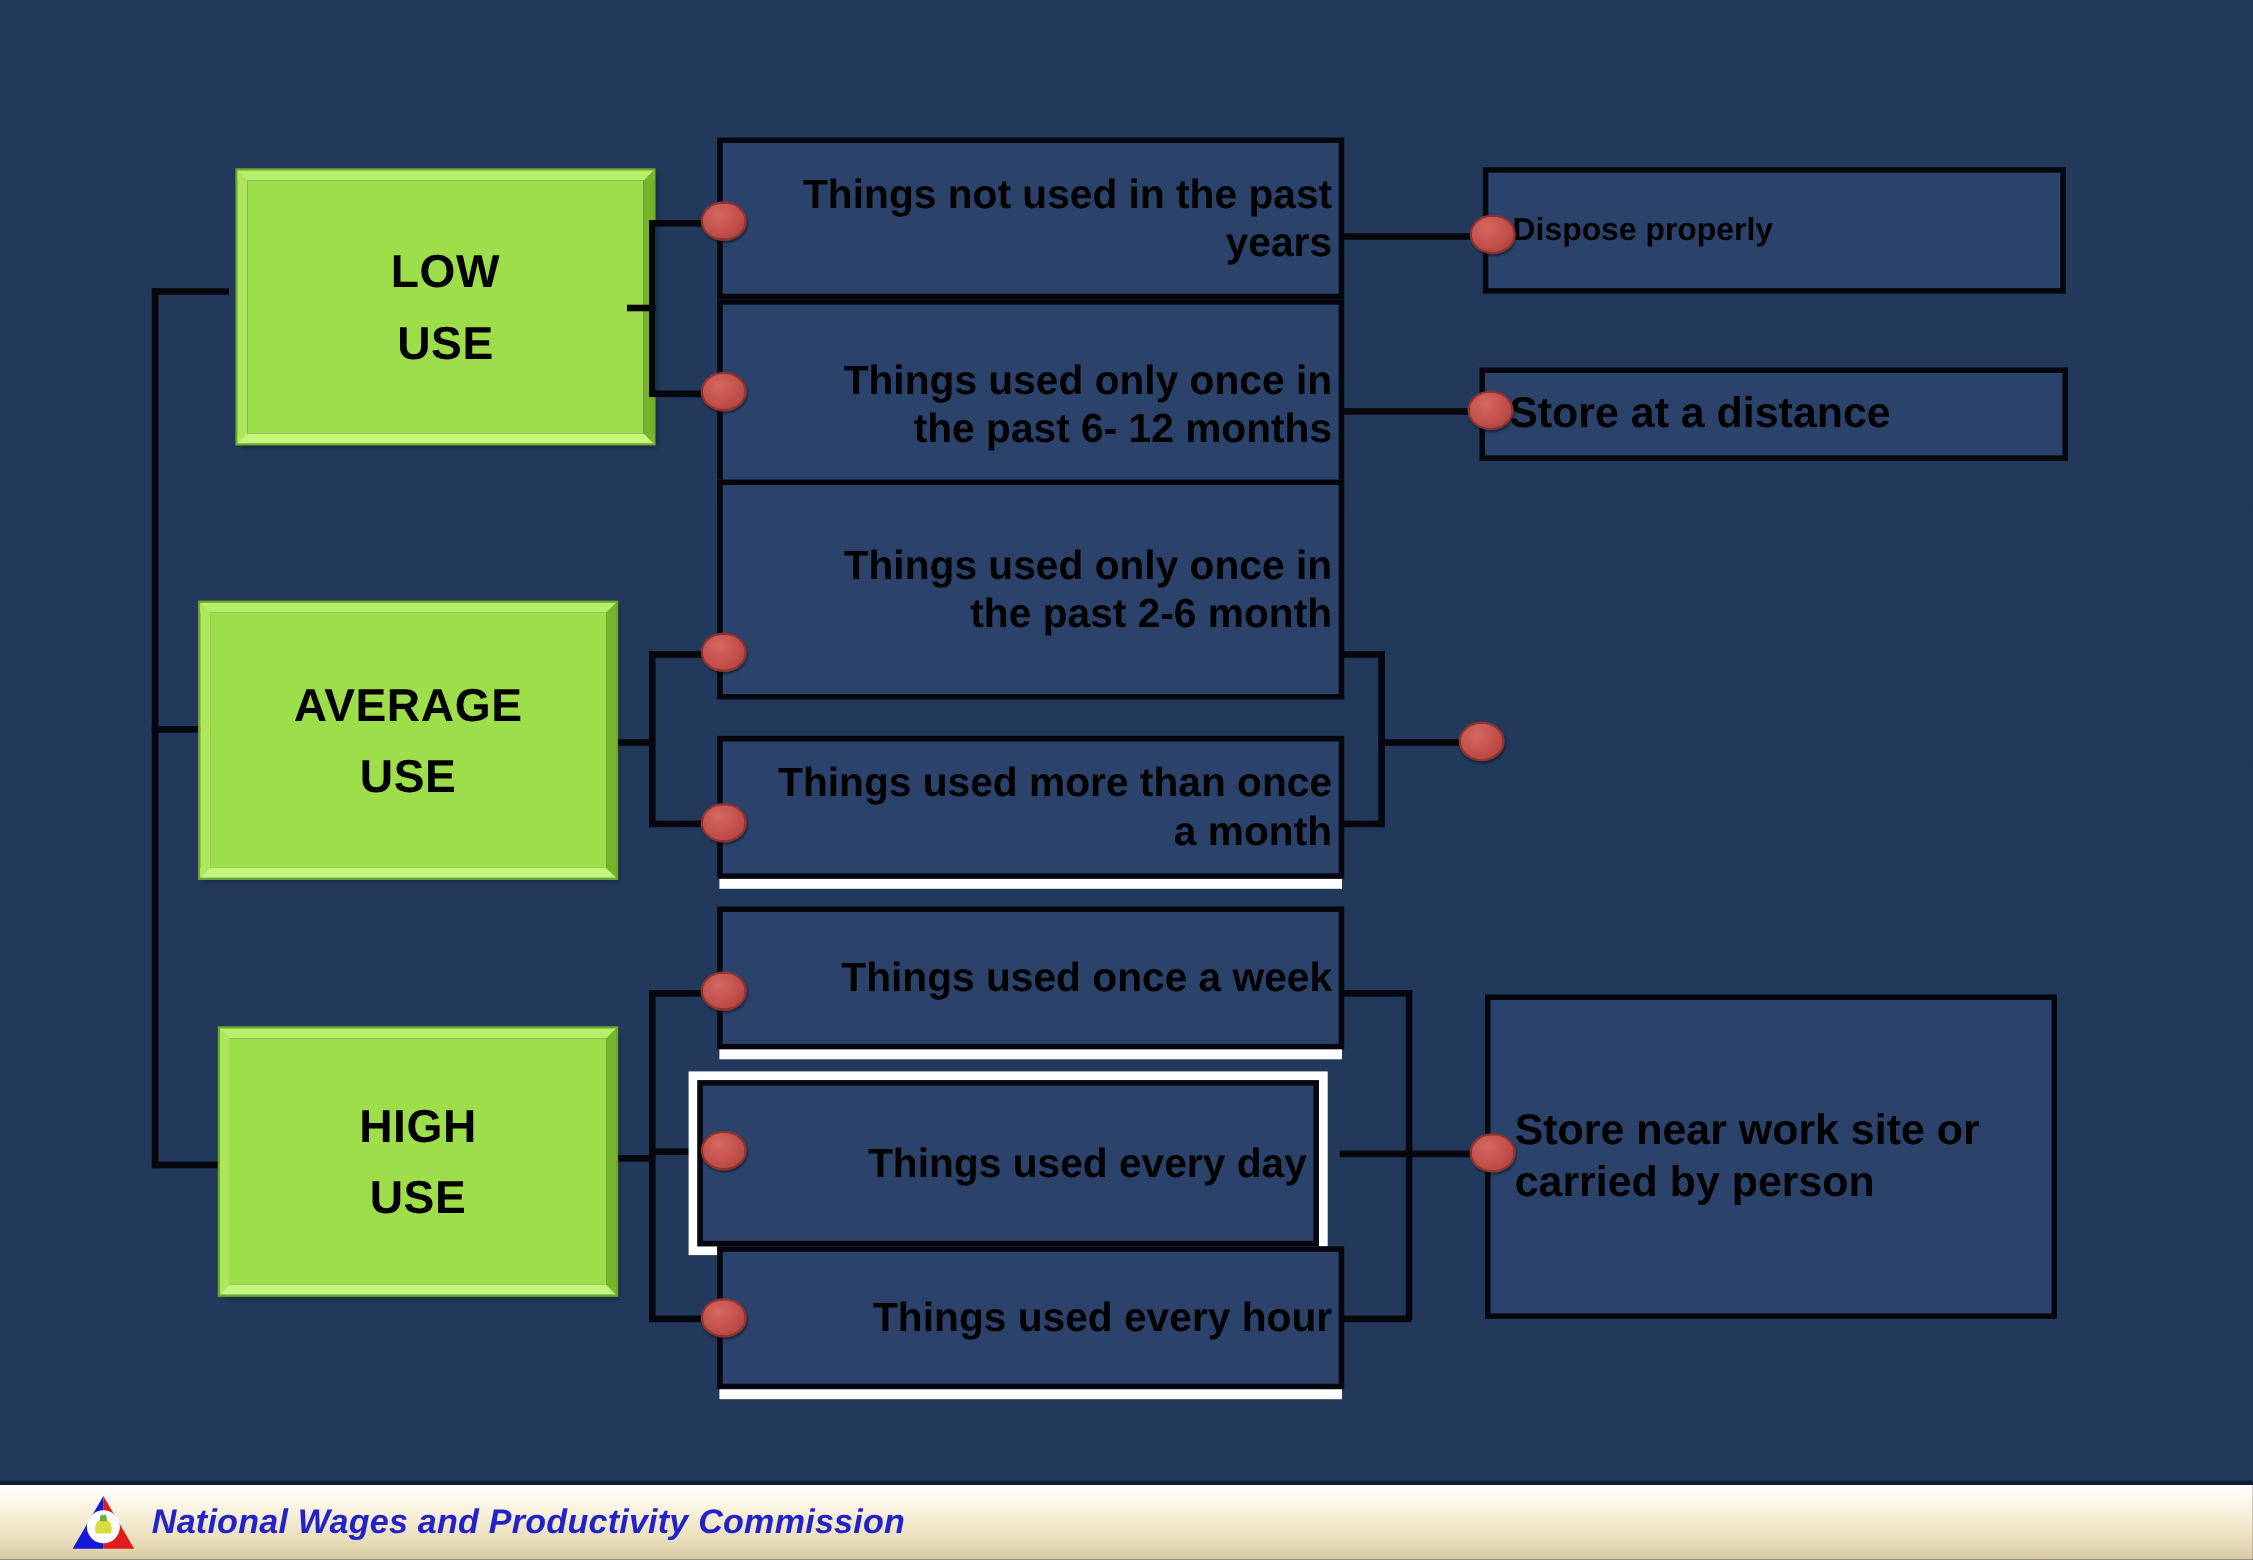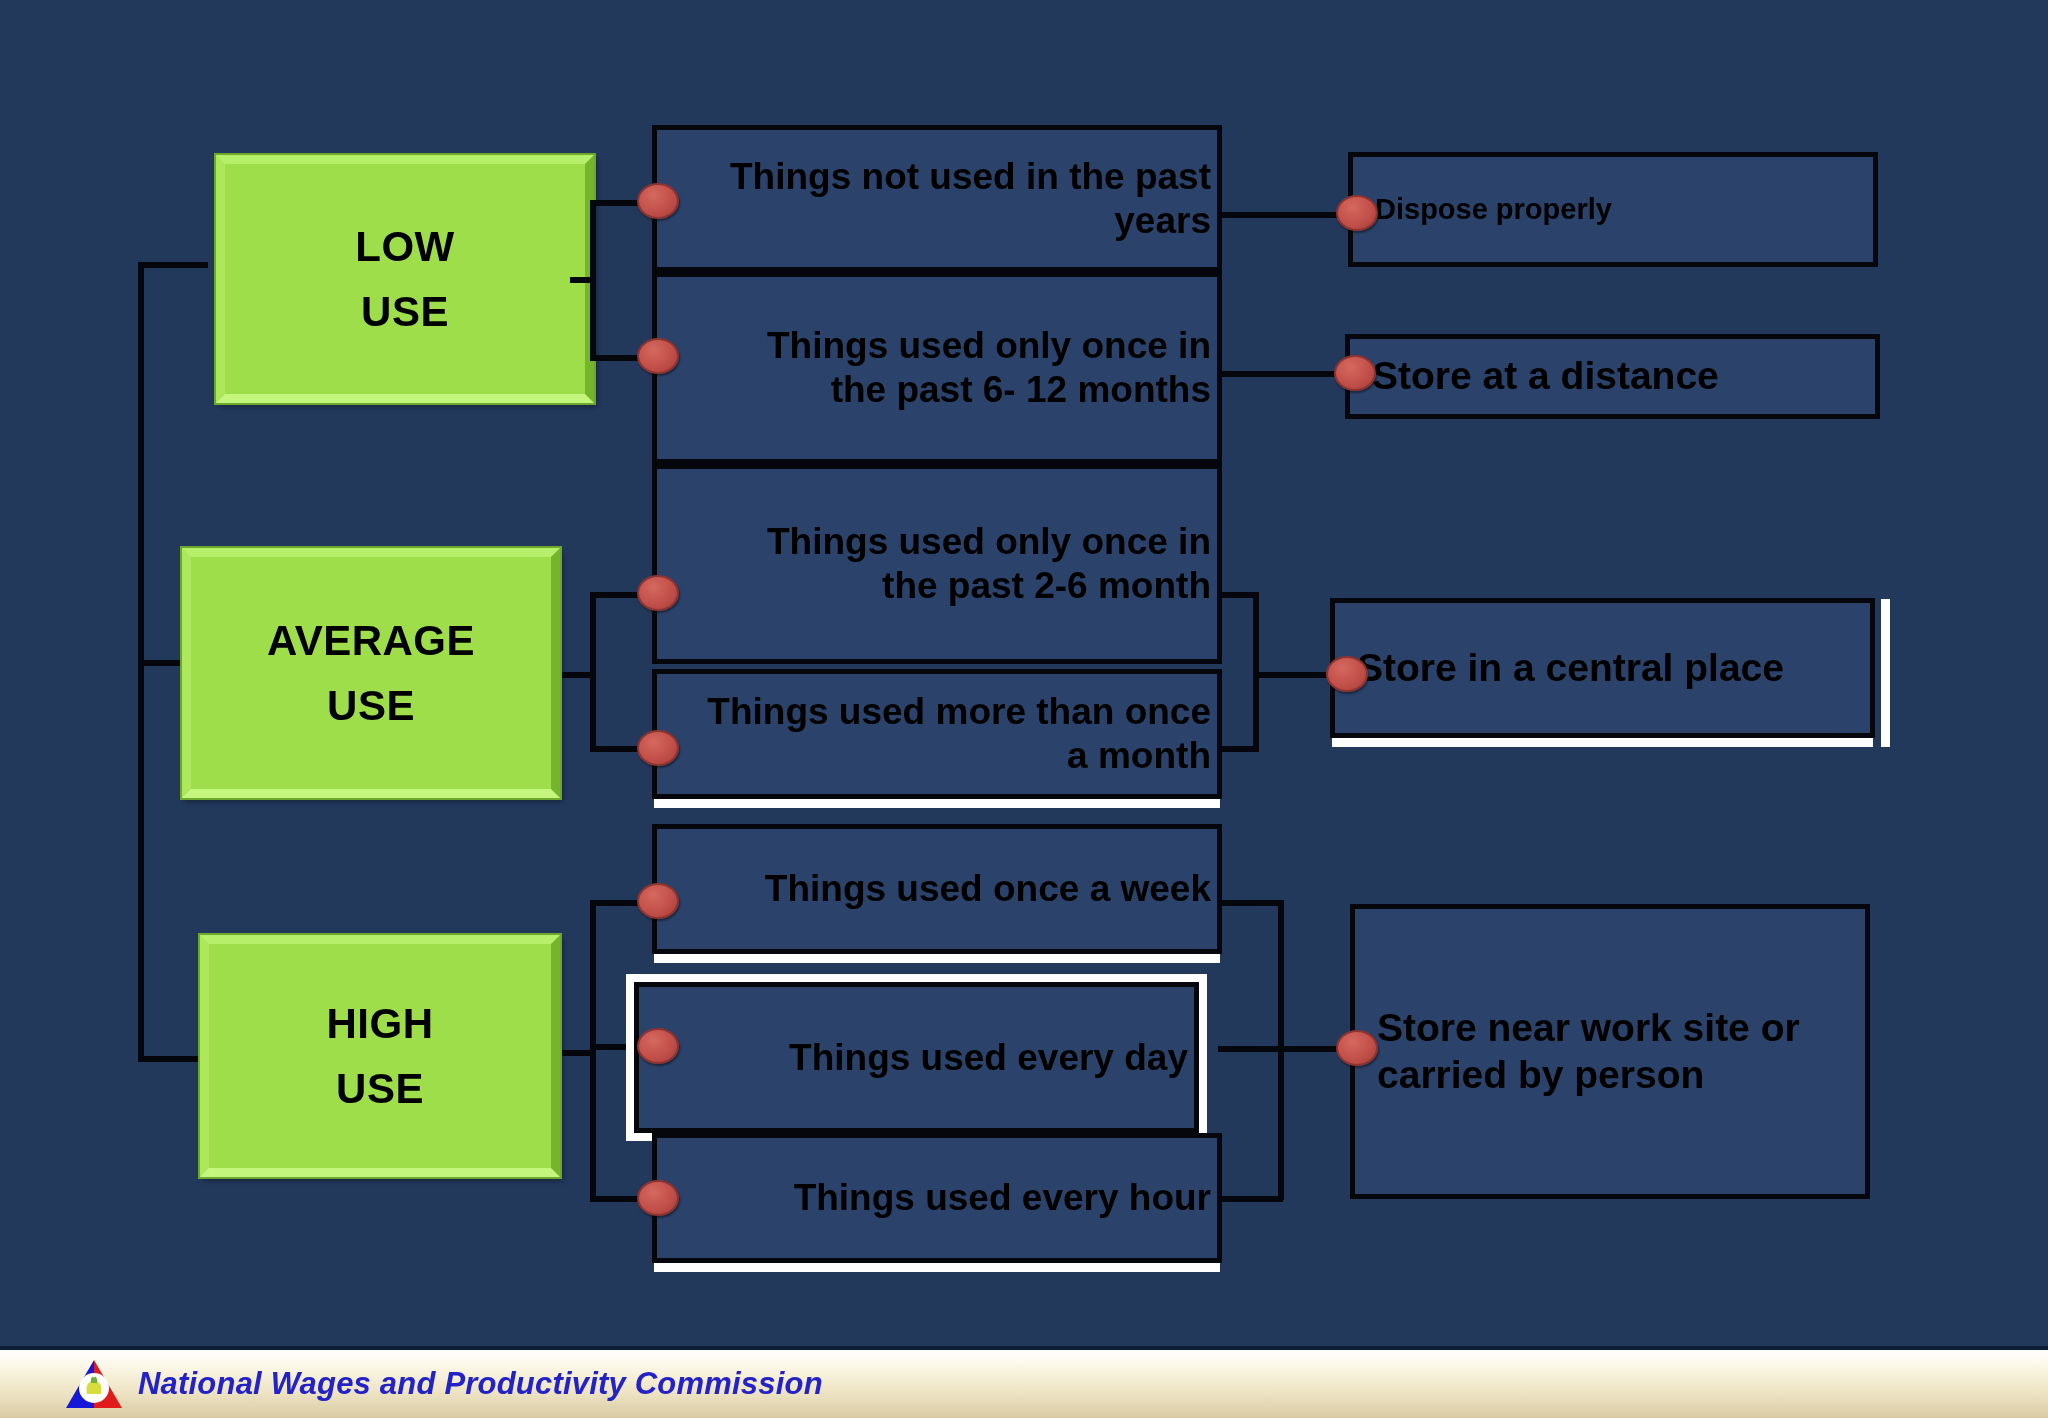--- a/index.html
+++ b/index.html
@@ -177,21 +177,21 @@
   <div class="ln lnh" style="left:590px; top:1196px; width:55px;"></div>
 
   <div class="box center" style="left:652px; top:125px; width:570px; height:147px; font-size:37px;">
     <span class="txt">Things not used in  the past years</span>
   </div>
 
   <div class="box center" style="left:652px; top:272px; width:570px; height:192px; font-size:37px;">
     <span class="txt">Things used only once in the past 6-  12 months</span>
   </div>
 
-  <div class="box center" style="left:652px; top:464px; width:570px; height:200px; font-size:37px;">
+  <div class="box center" style="left:652px; top:436px; width:570px; height:200px; font-size:37px;">
     <span class="txt">Things used only  once in the past  2-6 month</span>
   </div>
 
   <div class="box center wshadow" style="left:652px; top:669px; width:570px; height:130px; font-size:37px;">
     <span class="txt">Things used more than once a month</span>
   </div>
 
   <div class="box center wshadow" style="left:652px; top:824px; width:570px; height:130px; font-size:37px;">
     <span class="txt">Things used once   a week</span>
   </div>
@@ -220,23 +220,20 @@
   <div class="ln lnh" style="left:1278px; top:1046px; width:90px;"></div>
 
   <div class="box" style="left:1348px; top:152px; width:530px; height:115px; font-size:29px;">
     <span class="txt">Dispose properly</span>
   </div>
 
   <div class="box" style="left:1345px; top:334px; width:535px; height:85px; font-size:39px;">
     <span class="txt">Store at a distance</span>
   </div>
 
-  <div class="box wright wshadow" style="left:1330px; top:598px; width:545px; height:140px; font-size:39px;">
-    <span class="txt">Store in a central place</span>
-  </div>
 
   <div class="box" style="left:1350px; top:904px; width:520px; height:295px; font-size:39px;">
     <span class="txt">Store near work site or carried by person</span>
   </div>
 
   <div class="dot" style="left:637px; top:183px;"></div>
   <div class="dot" style="left:637px; top:338px;"></div>
   <div class="dot" style="left:637px; top:575px;"></div>
   <div class="dot" style="left:637px; top:730px;"></div>
   <div class="dot" style="left:637px; top:883px;"></div>

